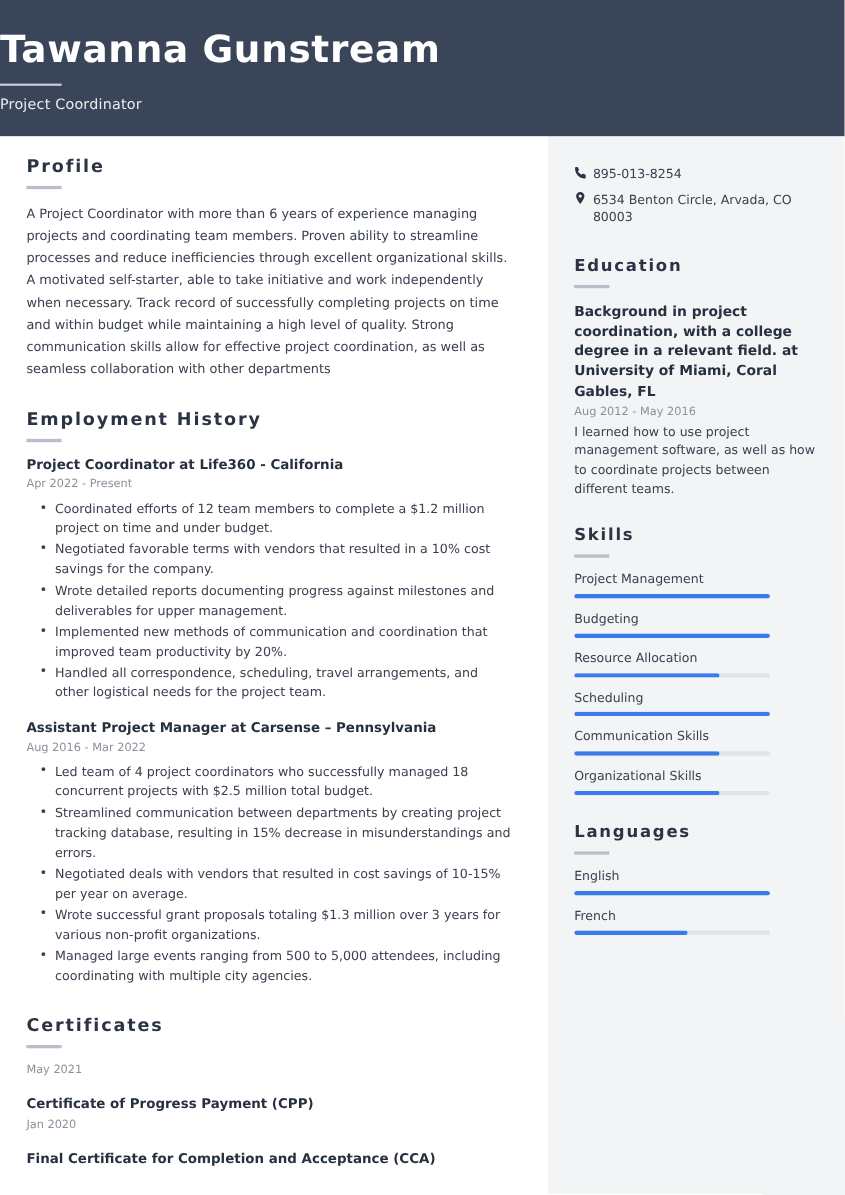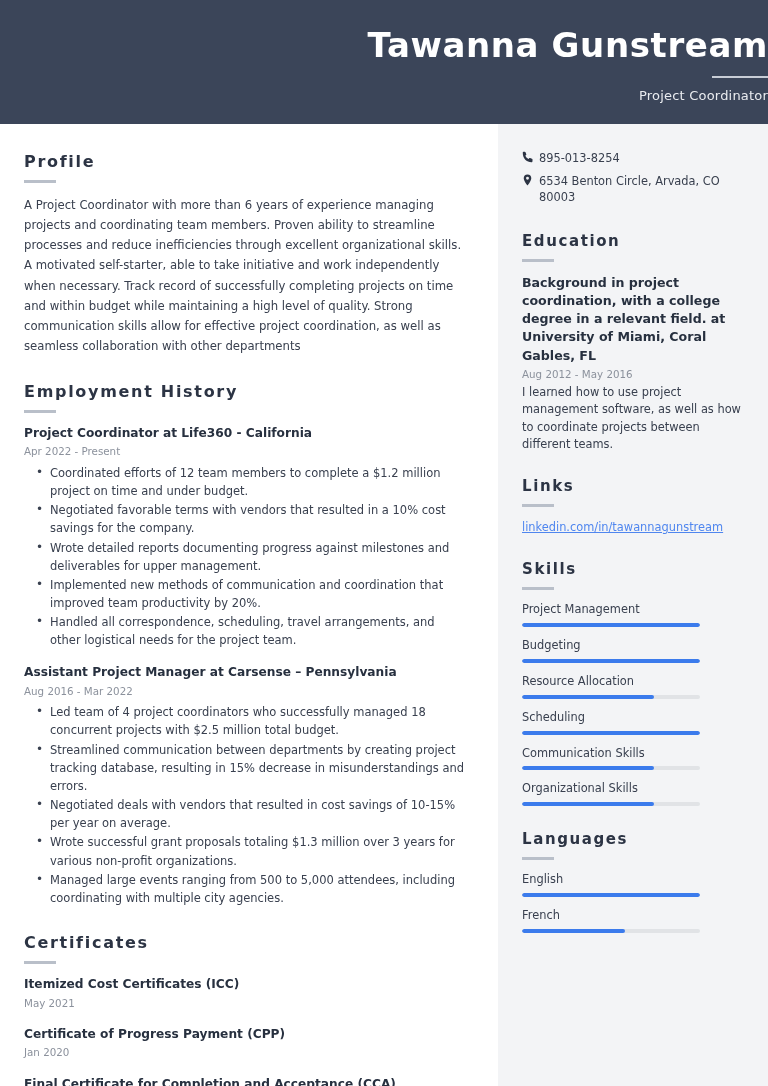--- a/index.html
+++ b/index.html
@@ -18,21 +18,21 @@
     overflow: hidden;
     background: #ffffff;
   }
 
   
   .header {
     height: 124px;
     background: #3b4559;
     display: flex;
     flex-direction: column;
-    align-items: flex-end;
+    align-items: flex-start;
     justify-content: center;
     padding-top: 6px;
   }
   .header-name {
     color: #ffffff;
     font-size: 34px;
     font-weight: 700;
     letter-spacing: 0.6px;
     line-height: 1.1;
     text-align: center;
@@ -53,21 +53,21 @@
 
   
   .body {
     display: flex;
     height: 962px;
     align-items: stretch;
   }
   .col-main {
     width: 498px;
     background: #ffffff;
-    padding: 28px 32px 0 24px;
+    padding: 17px 32px 0 24px;
   }
   .col-side {
     width: 270px;
     background: #f3f4f6;
     padding: 26px 24px 0 24px;
   }
 
   
   .sec-title {
     font-size: 16px;
@@ -257,21 +257,20 @@
               </ul>
             </div>
           </div>
       </div>
 
       <div class="sec-block">
         <div class="sec-title">Certificates</div>
         <div class="sec-rule"></div>
         <div id="certs-container">
             <div class="cert-entry">
-              <div class="cert-title">Itemized Cost Certificates (ICC)</div>
               <div class="cert-date">May 2021</div>
             </div>
             <div class="cert-entry">
               <div class="cert-title">Certificate of Progress Payment (CPP)</div>
               <div class="cert-date">Jan 2020</div>
             </div>
             <div class="cert-entry">
               <div class="cert-title">Final Certificate for Completion and Acceptance (CCA)</div>
             </div>
           </div>
@@ -301,27 +300,20 @@
         </div>
 
       <div>
         <div class="sec-title small">Education</div>
         <div class="sec-rule"></div>
         <div class="edu-title">Background in project coordination, with a college degree in a relevant field. at University of Miami, Coral Gables, FL</div>
         <div class="edu-date">Aug 2012 - May 2016</div>
         <div class="edu-desc">I learned how to use project management software, as well as how to coordinate projects between different teams.</div>
       </div>
 
-      <div class="side-block">
-        <div class="sec-title small">Links</div>
-        <div class="sec-rule"></div>
-        <div id="links-container">
-            <span class="side-link">linkedin.com/in/tawannagunstream</span>
-          </div>
-      </div>
 
       <div class="side-block">
         <div class="sec-title small">Skills</div>
         <div class="sec-rule"></div>
         <div id="skills-container">
             <div class="bar-row">
               <div class="bar-label">Project Management</div>
               <div class="bar-track">
                 <div class="bar-fill" style="width: 100%;"></div>
               </div>

